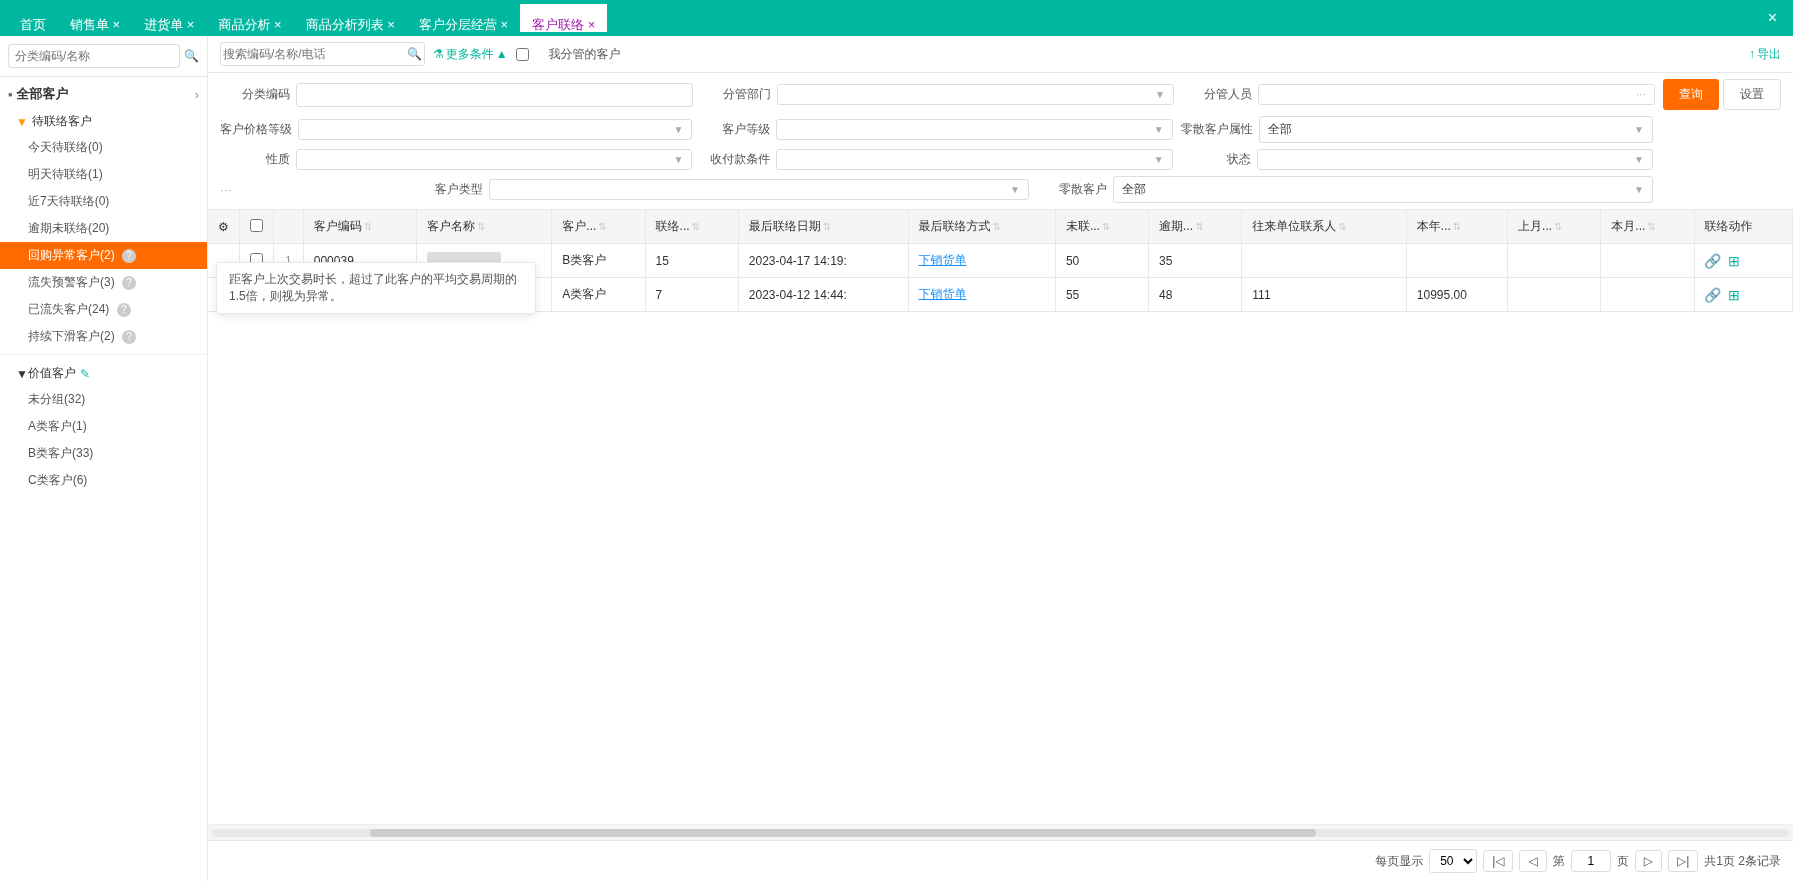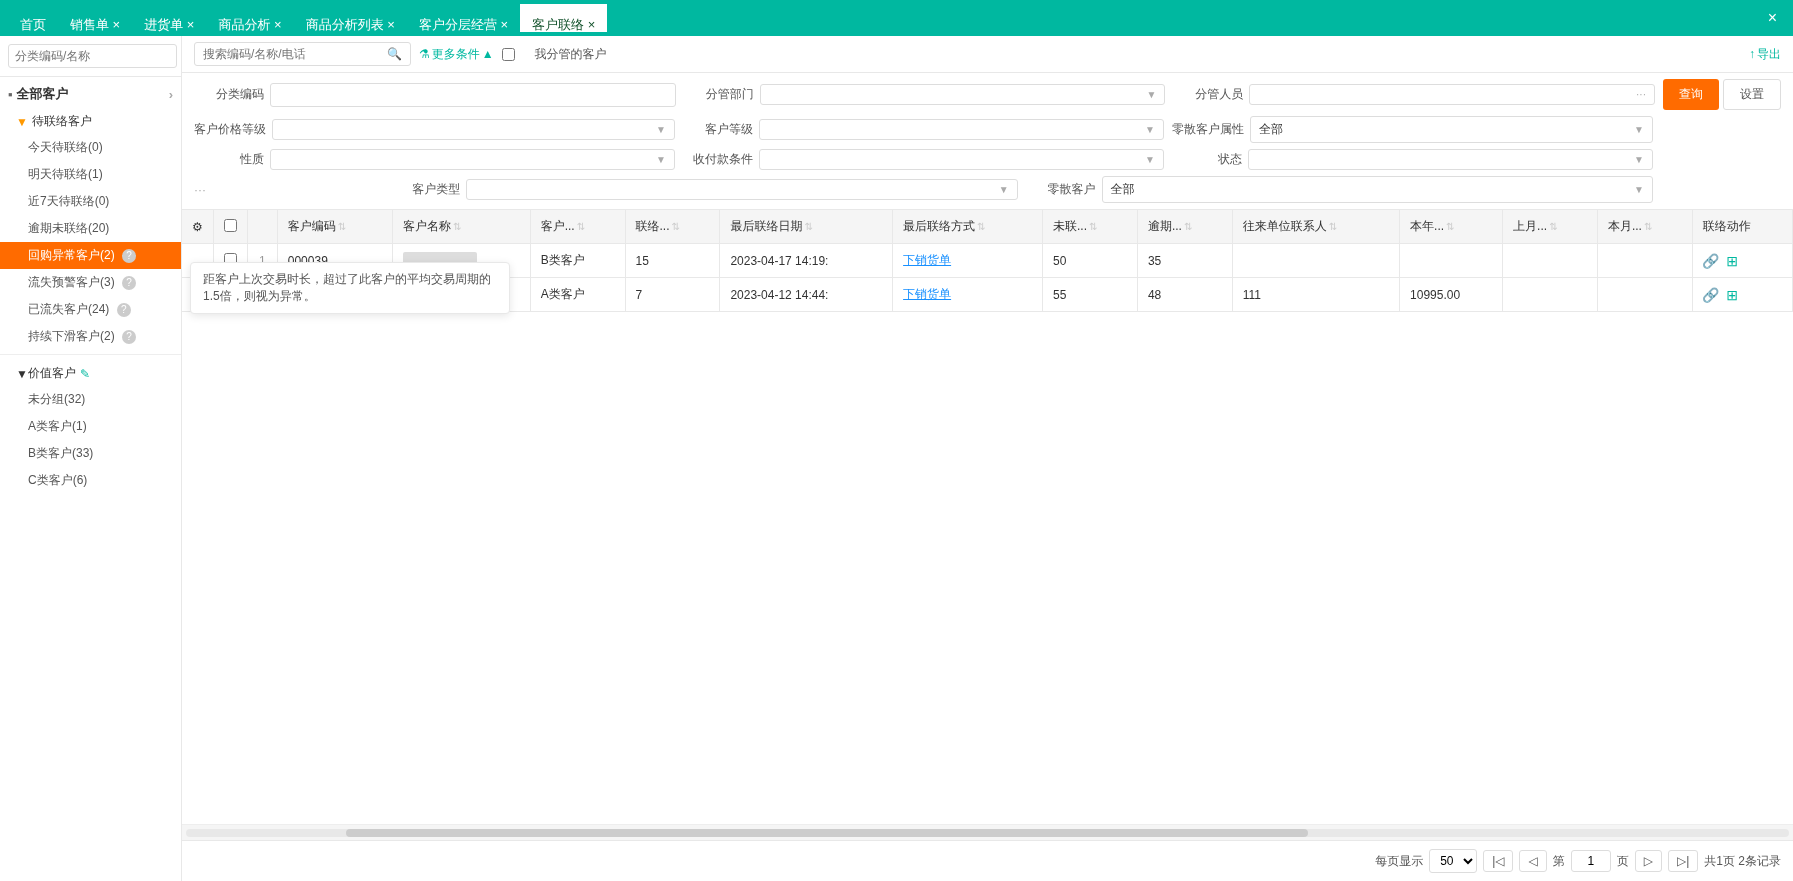--- a/index.html
+++ b/index.html
@@ -1,49 +1,49 @@
 <!DOCTYPE html>
 <html><head>
   <meta charset="utf-8">
   <style>
     * { box-sizing: border-box; margin: 0; padding: 0; }
     body { font-family: 'Microsoft YaHei', Arial, sans-serif; font-size: 12px; background: #f5f5f5; color: #333; overflow: hidden; }
 
     
     .top-nav { background: #00b8a0; display: flex; align-items: center; height: 36px; padding: 0 8px; }
     .nav-item { color: #fff; padding: 3px 12px; height: 28px; line-height: 36px; cursor: pointer; font-size: 13px; white-space: nowrap; }
-    .nav-item.active { background: #fff; color: #14532d; }
+    .nav-item.active { background: #fff; color: #a21caf; }
     .nav-close { color: #fff; font-size: 16px; margin-left: auto; cursor: pointer; padding: 0 8px; }
 
     
     .main-layout { display: flex; height: calc(100vh - 36px); }
 
     
-    .sidebar { width: 182px; background: #fff; border-right: 1px solid #e8e8e8; display: flex; flex-direction: column; overflow: hidden; }
+    .sidebar { width: 208px; background: #fff; border-right: 1px solid #e8e8e8; display: flex; flex-direction: column; overflow: hidden; }
     .sidebar-search { padding: 8px; border-bottom: 1px solid #e8e8e8; display: flex; align-items: center; }
     .sidebar-search input { flex: 1; border: 1px solid #ddd; border-radius: 3px; padding: 4px 6px; font-size: 12px; outline: none; }
     .sidebar-search-icon { color: #999; margin-left: 4px; cursor: pointer; }
     .sidebar-content { overflow-y: auto; flex: 1; }
     .sidebar-section-header { display: flex; align-items: center; padding: 8px 8px 4px 8px; font-weight: bold; font-size: 13px; color: #333; }
     .sidebar-section-header .collapse-icon { margin-right: 4px; color: #666; cursor: pointer; }
     .sidebar-group-label { padding: 6px 8px 4px 16px; color: #333; font-size: 12px; display: flex; align-items: center; cursor: pointer; }
     .sidebar-group-label .arrow { margin-right: 4px; color: #f90; }
     .sidebar-item { padding: 5px 8px 5px 28px; color: #555; font-size: 12px; cursor: pointer; }
     .sidebar-item.active { background: #ff6b00; color: #fff; border-radius: 0; }
     .sidebar-divider { height: 1px; background: #eee; margin: 4px 0; }
     .sidebar-group2 { padding: 6px 8px 4px 16px; color: #333; font-size: 12px; display: flex; align-items: center; cursor: pointer; }
     .info-icon { display: inline-block; width: 14px; height: 14px; border-radius: 50%; background: #ccc; color: #fff; font-size: 10px; line-height: 14px; text-align: center; margin-left: 4px; cursor: pointer; }
     .edit-icon { color: #00b8a0; margin-left: 4px; cursor: pointer; font-size: 12px; }
 
     
     .content-area { flex: 1; display: flex; flex-direction: column; overflow: hidden; position: relative; }
 
     
     .filter-bar { background: #fff; border-bottom: 1px solid #e8e8e8; padding: 6px 12px; display: flex; align-items: center; gap: 8px; }
-    .filter-search { display: flex; align-items: flex-start; border: 1px solid #ddd; border-radius: 3px; padding: 4px 8px; background: #fff; }
+    .filter-search { display: flex; align-items: flex-start; border: 1px solid #ddd; border-radius: 3px; padding: 4px 2px; background: #fff; }
     .filter-search input { border: none; outline: none; font-size: 12px; width: 180px; }
     .filter-search-icon { color: #aaa; margin-left: 4px; cursor: pointer; }
     .more-conditions { color: #00b8a0; cursor: pointer; font-size: 12px; display: flex; align-items: center; gap: 2px; }
     .my-customer { display: flex; align-items: center; gap: 20px; font-size: 12px; color: #555; cursor: pointer; }
     .my-customer input[type=checkbox] { margin: 0; }
     .export-btn { margin-left: auto; color: #00b8a0; cursor: pointer; font-size: 12px; display: flex; align-items: center; gap: 2px; }
 
     
     .adv-filter { background: #fff; border-bottom: 1px solid #e8e8e8; padding: 6px 12px; display: flex; flex-direction: column; gap: 6px; }
     .adv-row { display: flex; align-items: center; gap: 8px; }

